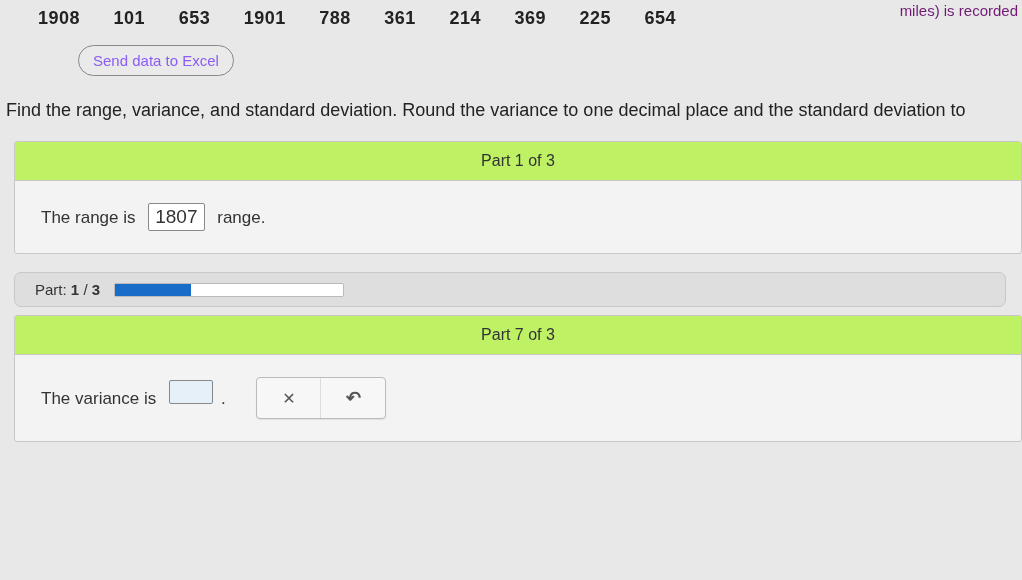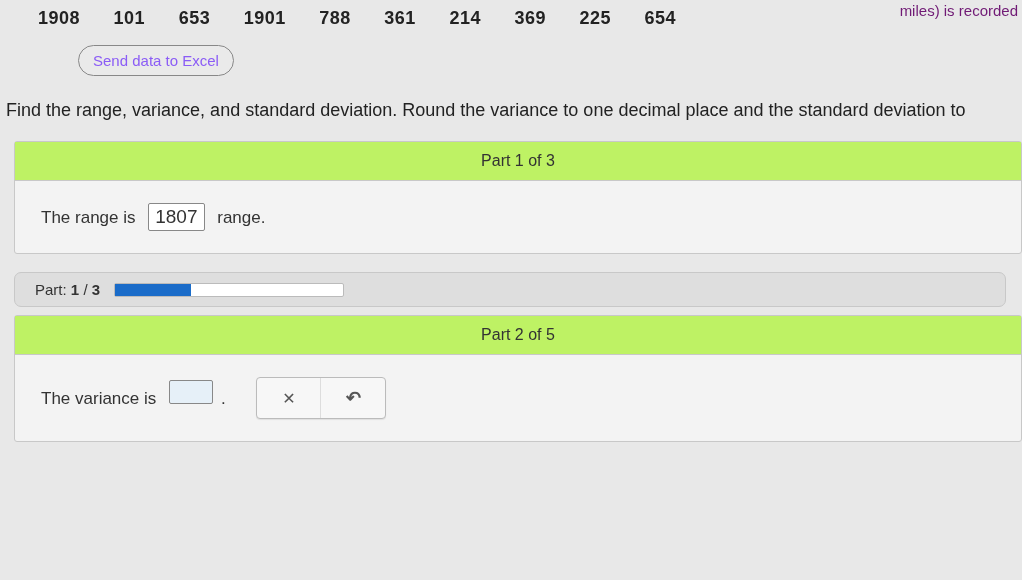--- a/index.html
+++ b/index.html
@@ -187,21 +187,21 @@
     <b>1</b>
     <span>/</span>
     <b>3</b>
   </div>
   <div class="progress-bar">
     <div class="progress-fill"></div>
   </div>
 </div>
 
 <div class="panel">
-  <div class="panel-header">Part 2 of 5</div>
+  <div class="panel-header">Part 7 of 3</div>
   <div class="panel-body">
     <span>The variance is</span>
     <span class="answer-box empty"></span><span>.</span>
     <span class="btn-toolbar">
       <button>
           <span class="icon-x"></span>
         </button>
       <button>
           <span class="icon-reset"></span>
         </button>

